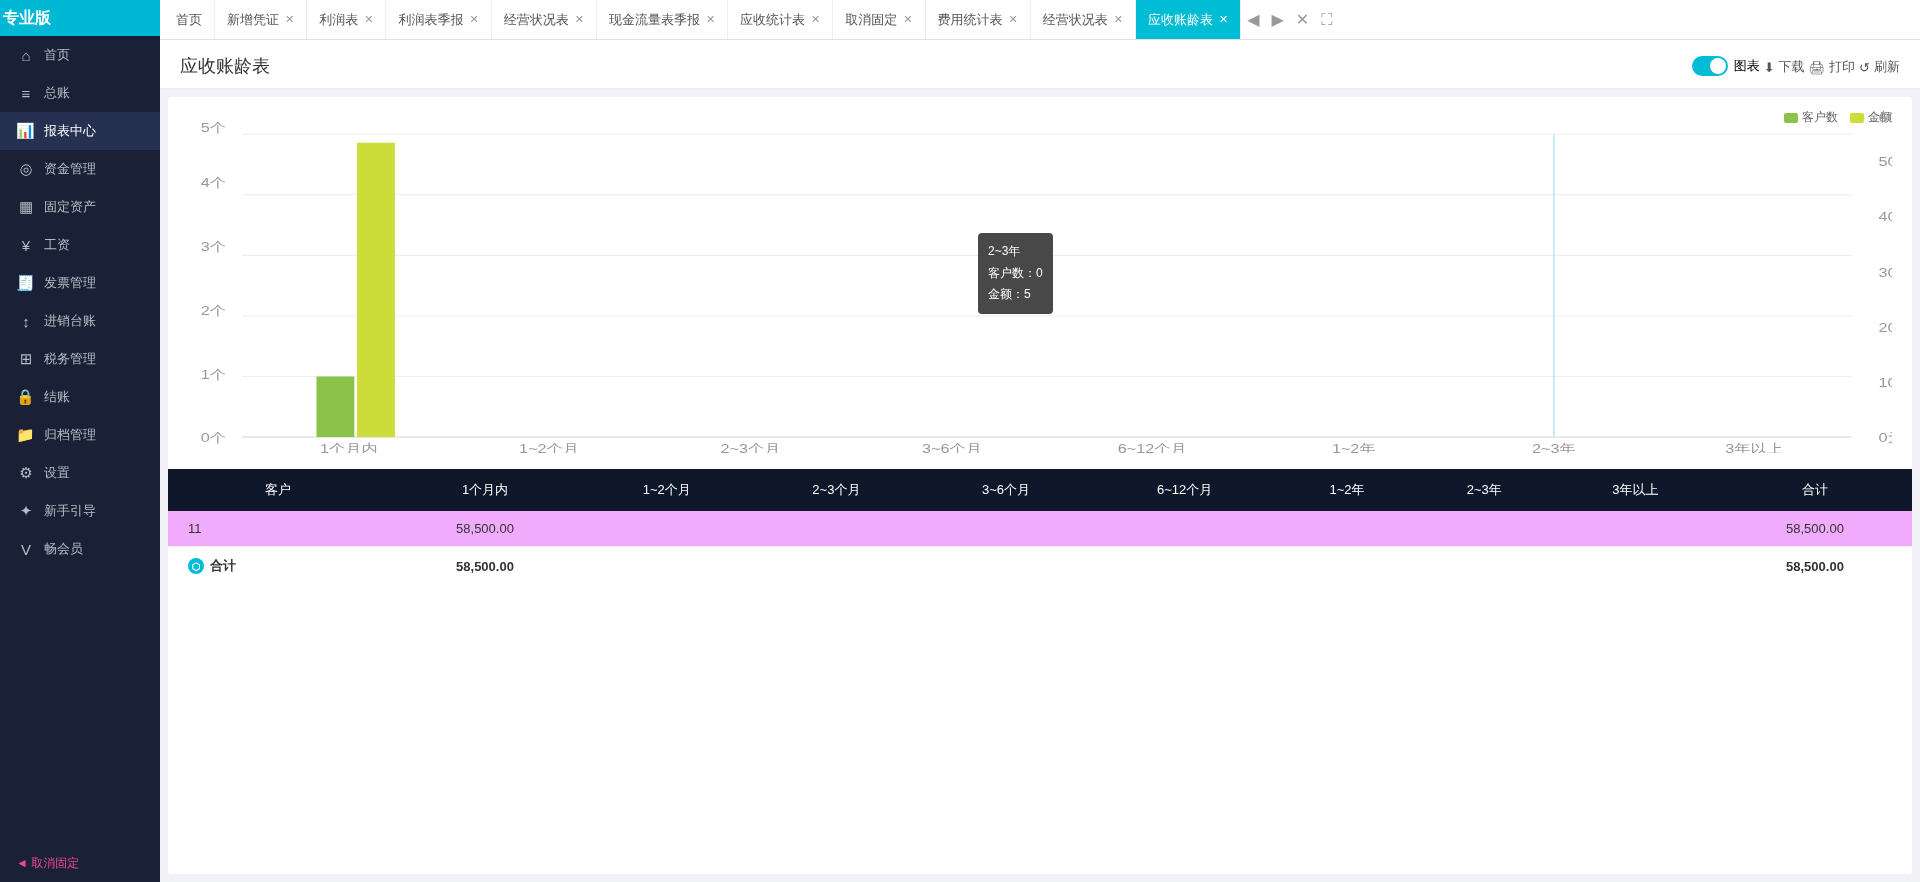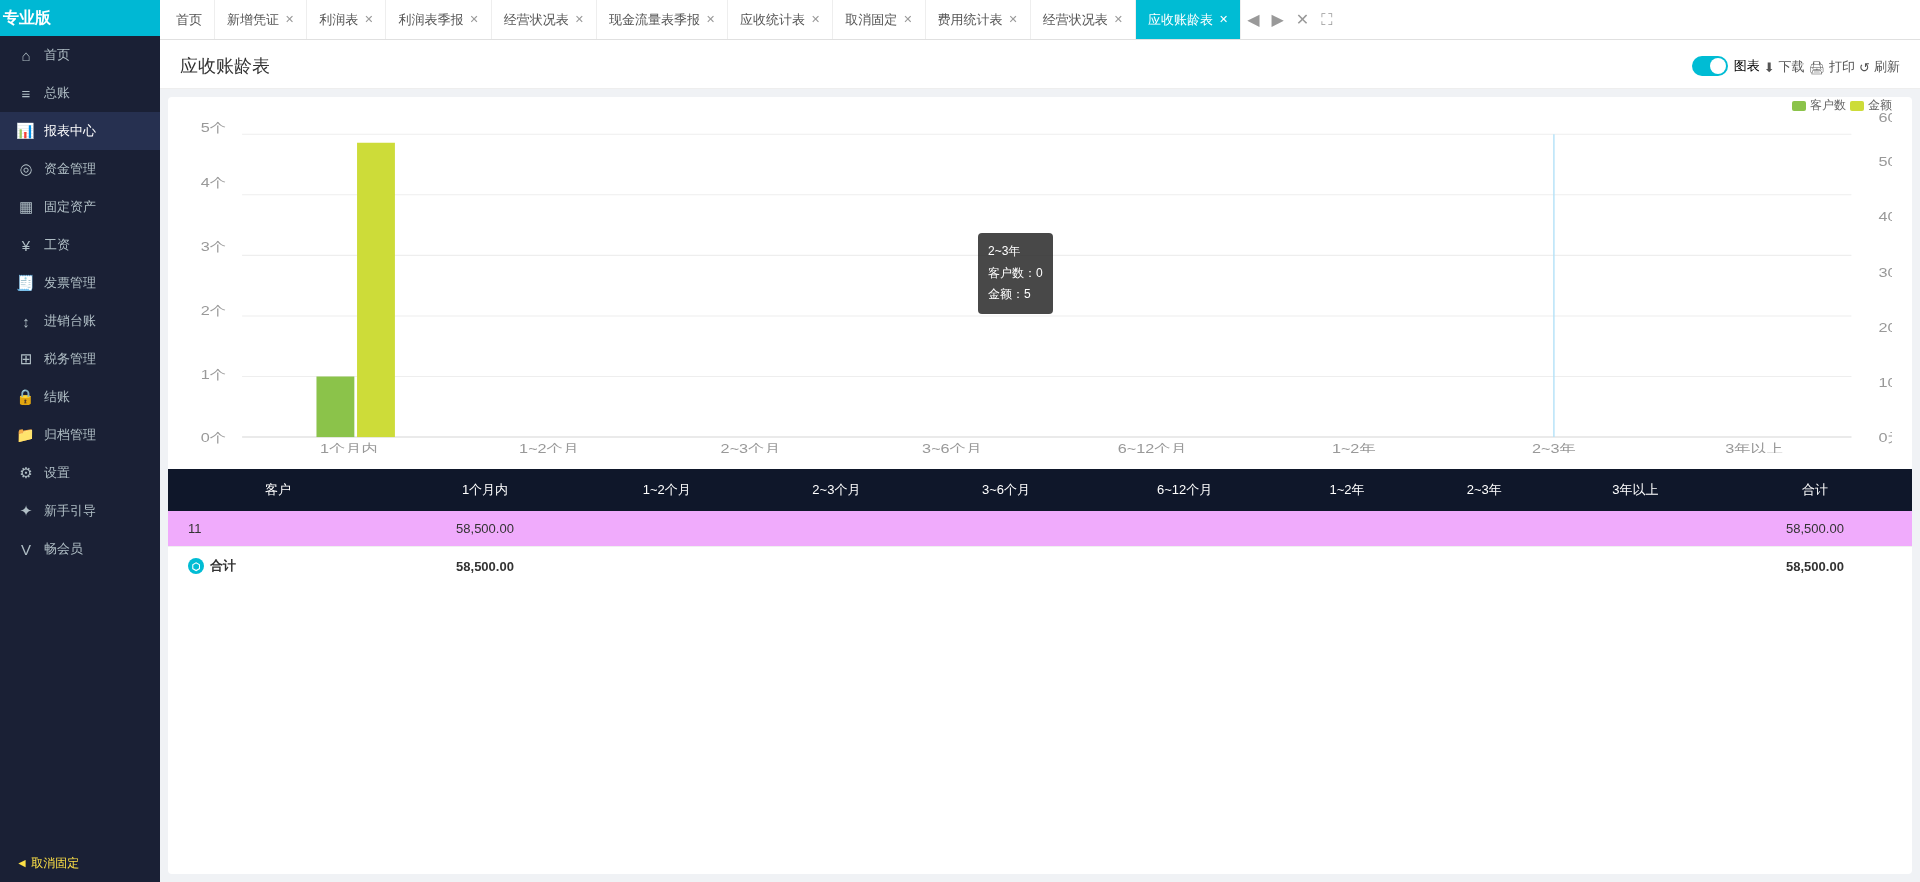--- a/index.html
+++ b/index.html
@@ -32,21 +32,21 @@
       cursor: pointer;
       color: #b0bec5;
       gap: 8px;
       font-size: 13px;
     }
     .sidebar-item.active { background: #263050; color: white; }
     .sidebar-item .icon { font-size: 15px; width: 20px; text-align: center; }
     .sidebar-bottom {
       margin-top: auto;
       padding: 10px 16px;
-      color: #fde047;
+      color: #ec4899;
       font-size: 12px;
       cursor: pointer;
       display: flex;
       align-items: center;
       gap: 6px;
     }
 
     
     .main {
       flex: 1;
@@ -179,25 +179,25 @@
       padding: 16px 20px;
       position: relative;
     }
     .chart-title {
       font-size: 13px;
       color: #666;
       margin-bottom: 10px;
     }
     .chart-legend {
       position: absolute;
-      top: 0;
+      top: 12px;
       right: 20px;
       display: flex;
       align-items: center;
-      gap: 4px;
+      gap: 12px;
       font-size: 12px;
       color: #666;
     }
     .legend-item {
       display: flex;
       align-items: center;
       gap: 4px;
     }
     .legend-dot {
       width: 14px;

